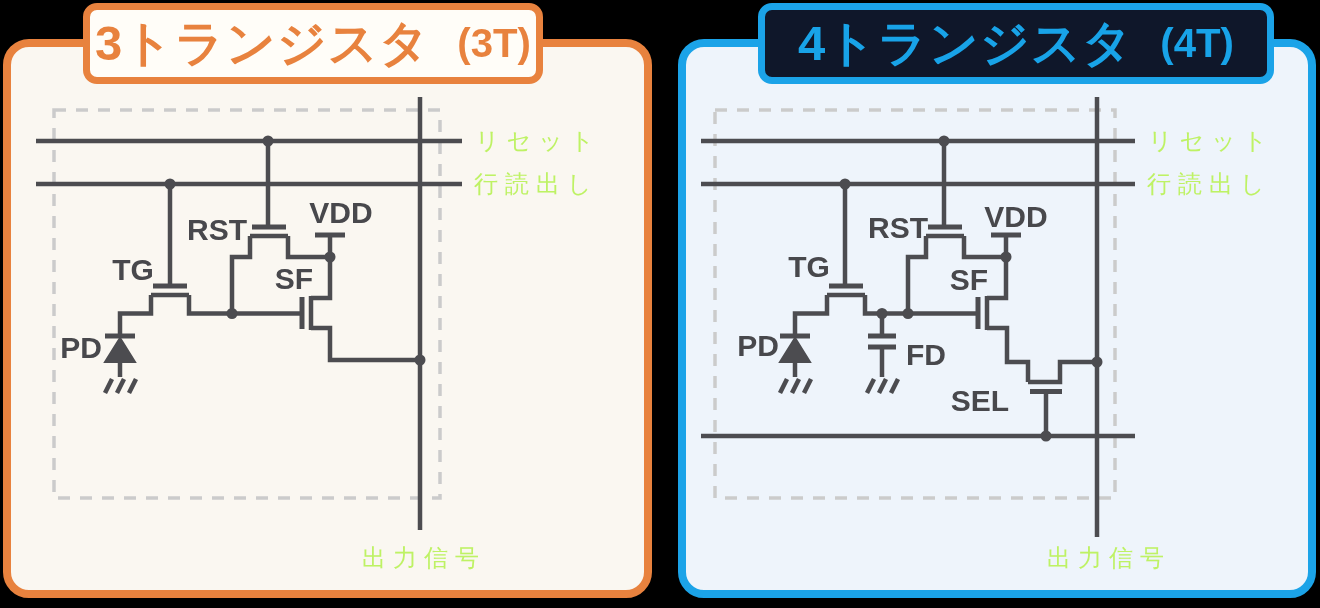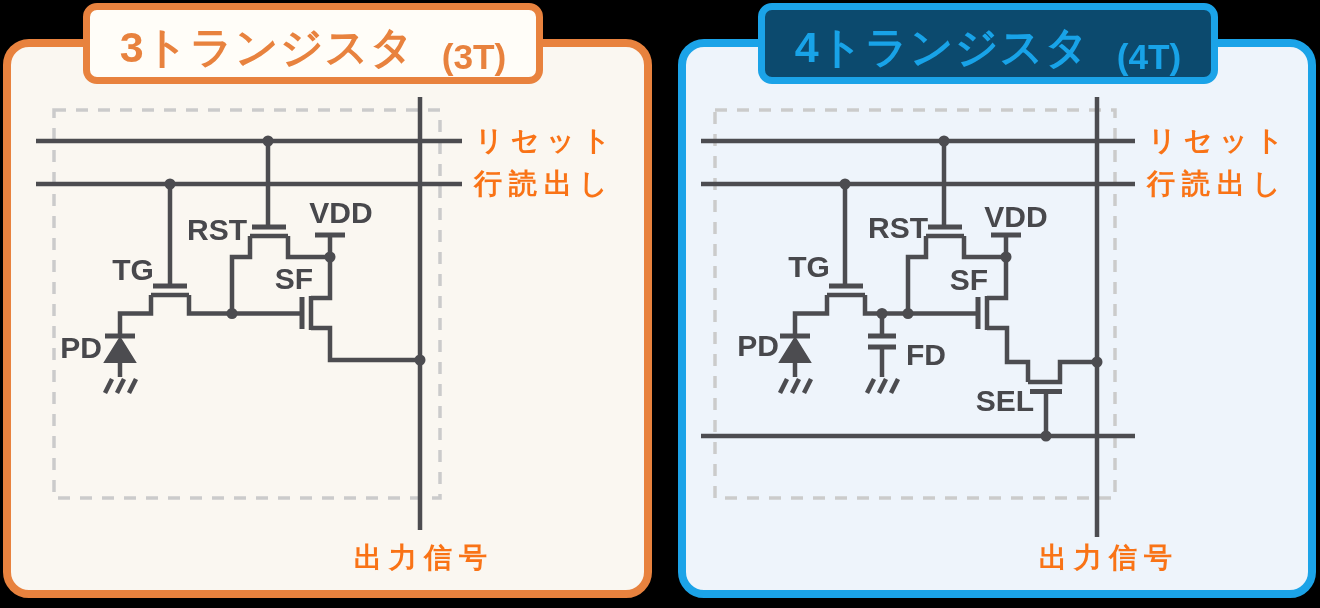--- a/index.html
+++ b/index.html
@@ -2,30 +2,30 @@
 <html><head>
 <meta charset="utf-8">
 <style>
   html,body{margin:0;padding:0;background:#000;}
   .stage{position:relative;width:1320px;height:608px;background:#000;overflow:hidden;
          font-family:"Liberation Sans","DejaVu Sans",sans-serif;}
   .panel{position:absolute;box-sizing:border-box;border-radius:26px;}
   .panel-3t{left:3px;top:39px;width:649px;height:559px;border:8px solid #E8823E;background:#FAF7F1;}
   .panel-4t{left:678px;top:39px;width:638px;height:559px;border:8px solid #1BA3E8;background:#EEF4FB;}
   .titlebox{position:absolute;box-sizing:border-box;height:81px;border-radius:14px;
-            display:flex;align-items:flex-end;justify-content:center;z-index:5;
-            font-weight:bold;font-size:43px;letter-spacing:1px;white-space:nowrap;}
+            display:flex;align-items:center;justify-content:center;z-index:5;
+            font-weight:bold;font-size:49px;letter-spacing:1px;white-space:nowrap;}
   .titlebox-3t{left:83px;top:3px;width:460px;border:7px solid #E8823E;background:#FFFDF8;color:#E8823E;}
-  .titlebox-4t{left:758px;top:3px;width:460px;border:7px solid #1BA3E8;background:#0c4a6e;color:#18A3E8;}
+  .titlebox-4t{left:758px;top:3px;width:516px;border:7px solid #1BA3E8;background:#0f172a;color:#18A3E8;}
   .title-suffix{font-size:0.82em;margin-left:27px;letter-spacing:0;}
   svg.circuit{position:absolute;left:0;top:0;z-index:3;}
   .clabel{position:absolute;transform:translate(-50%,-50%);font-weight:bold;font-size:30px;
           color:#48484C;white-space:nowrap;z-index:4;}
-  .jlabel{position:absolute;transform:translateY(-50%);font-weight:bold;font-size:28px;
-          color:#f97316;letter-spacing:7px;white-space:nowrap;z-index:4;}
+  .jlabel{position:absolute;transform:translateY(-50%);font-weight:normal;font-size:24px;
+          color:#bef264;letter-spacing:7px;white-space:nowrap;z-index:4;}
   .jcenter{transform:translate(-50%,-50%);}
 </style>
 </head>
 <body>
 
 <div class="stage">
 
   <div class="panel panel-3t"></div>
   <div class="panel panel-4t"></div>
 
@@ -166,21 +166,21 @@
   <div class="clabel" style="left:341px;top:213px;">VDD</div>
 
   <div class="jlabel" style="left:1148px;top:141px;">リセット</div>
   <div class="jlabel" style="left:1147px;top:184px;">行読出し</div>
   <div class="jlabel jcenter" style="left:1109px;top:558px;">出力信号</div>
   <div class="clabel" style="left:809px;top:267px;">TG</div>
   <div class="clabel" style="left:898px;top:228px;">RST</div>
   <div class="clabel" style="left:969px;top:280px;">SF</div>
   <div class="clabel" style="left:758px;top:346px;">PD</div>
   <div class="clabel" style="left:926px;top:355px;">FD</div>
-  <div class="clabel" style="left:1005px;top:401px;">SEL</div>
+  <div class="clabel" style="left:980px;top:401px;">SEL</div>
   <div class="clabel" style="left:1016px;top:217px;">VDD</div>
 
   <div class="titlebox titlebox-3t">
     <span>3トランジスタ</span>
     <span class="title-suffix">(3T)</span>
   </div>
   <div class="titlebox titlebox-4t">
     <span>4トランジスタ</span>
     <span class="title-suffix">(4T)</span>
   </div>

